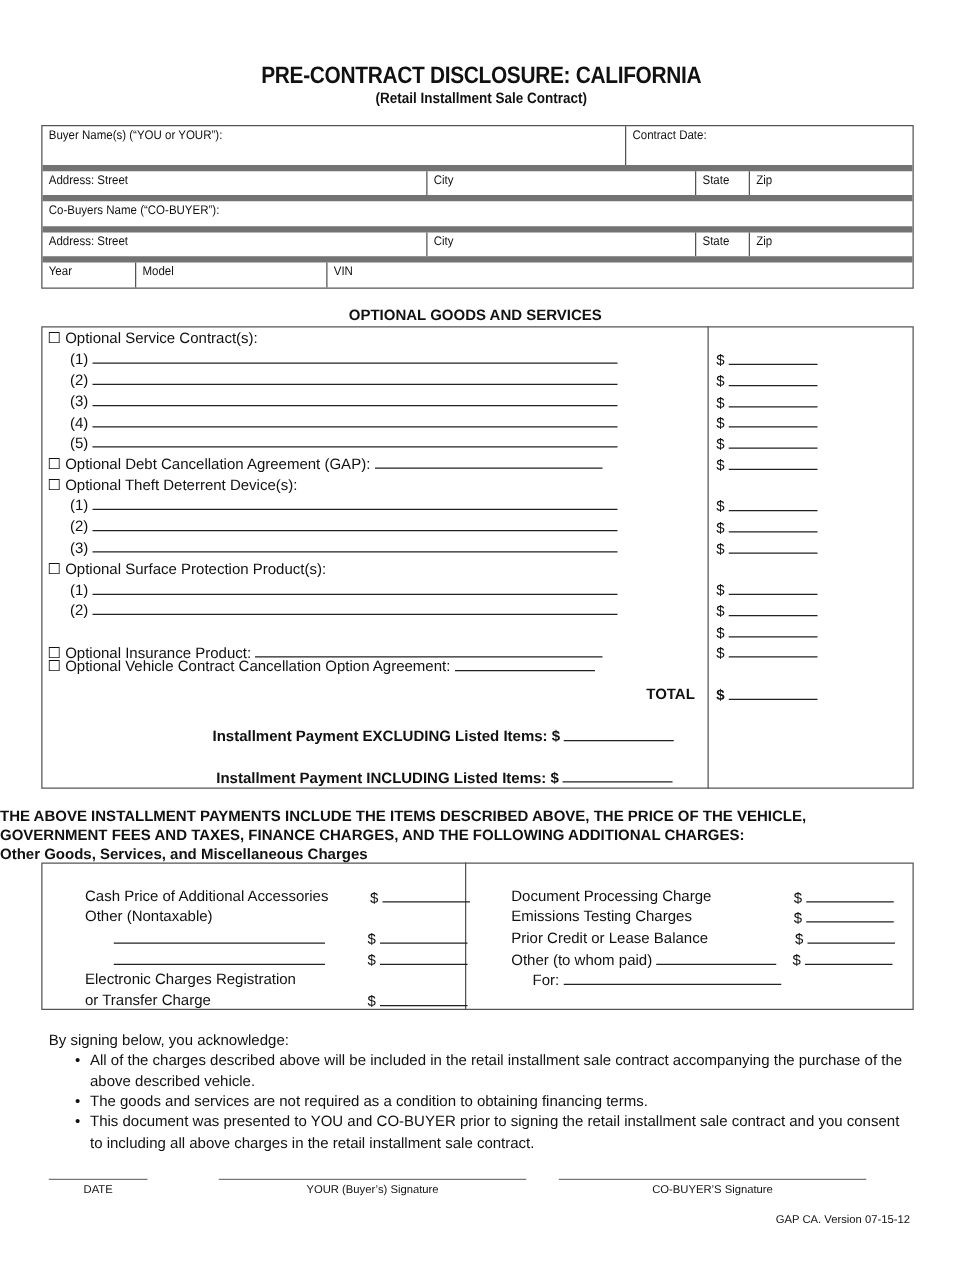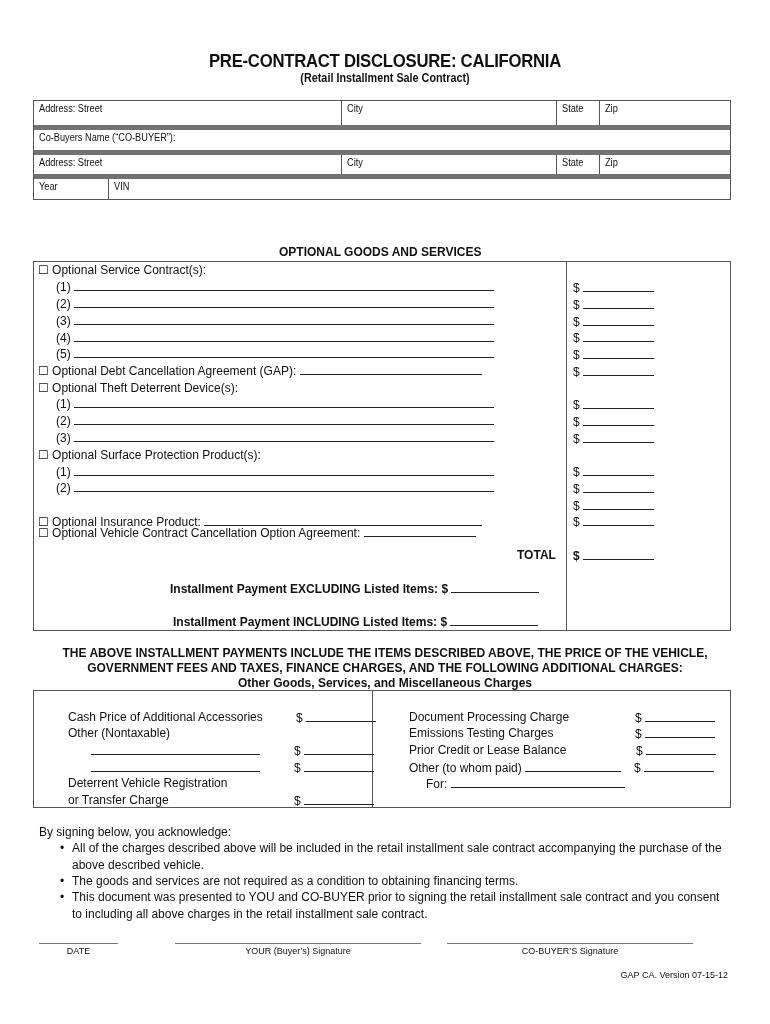--- a/index.html
+++ b/index.html
@@ -23,58 +23,63 @@
 
   
   .opt-box { left: 33px; top: 261px; width: 698px; height: 370px; border: 1px solid #555; }
   .opt-divider { left: 566px; top: 261px; width: 1px; height: 370px; background: #555; }
   .opt-line { left: 38px; font-size: 12px; line-height: 16.8px; white-space: nowrap; }
   .uline { display: inline-block; border-bottom: 1px solid #222; height: 12px; vertical-align: baseline; }
   .dollar { font-size: 12px; white-space: nowrap; }
 
   .bold-line { font-size: 12px; font-weight: bold; white-space: nowrap; text-align: right; }
 
-  .notice { left: 0; width: 770px; text-align: center; font-size: 12px; font-weight: bold; line-height: 16px; }
+  .notice { left: 0; width: 770px; text-align: left; font-size: 12px; font-weight: bold; line-height: 16px; }
 
   .other-box { left: 33px; top: 690px; width: 698px; height: 118px; border: 1px solid #555; }
   .other-divider { left: 372px; top: 690px; width: 1px; height: 118px; background: #555; }
   .ol { font-size: 12px; white-space: nowrap; margin-left: 28px; }
 
   .ack { font-size: 12px; line-height: 16px; }
   .bullet-item { position: absolute; left: 72px; width: 650px; font-size: 12px; line-height: 16.5px; }
   .bullet-dot { position: absolute; left: -12px; top: 0; }
 
   .sig-line { height: 1px; background: #777; }
   .sig-label { font-size: 9px; text-align: center; }
   .version { right: 42px; top: 970px; font-size: 9px; }
 </style>
 </head>
 <body>
 
 <div class="abs title">PRE-CONTRACT DISCLOSURE: CALIFORNIA</div>
 <div class="abs subtitle">(Retail Installment Sale Contract)</div>
 
 <div class="abs info-table">
+  <div class="info-row" style="height:31px;">
+    <div class="cell" style="width:467px;"><span>Buyer Name(s) (“YOU or YOUR”):</span></div>
+    <div class="cell" style="width:230px;"><span>Contract Date:</span></div>
+  </div>
   <div class="info-row" style="height:24px;">
     <div class="cell" style="width:307px;"><span>Address: Street</span></div>
     <div class="cell" style="width:216px;"><span>City</span></div>
     <div class="cell" style="width:43px;"><span>State</span></div>
     <div class="cell" style="width:131px;"><span>Zip</span></div>
   </div>
   <div class="info-row" style="height:25px;">
     <div class="cell" style="width:697px;"><span>Co-Buyers Name (“CO-BUYER”):</span></div>
   </div>
   <div class="info-row" style="height:24px;">
     <div class="cell" style="width:307px;"><span>Address: Street</span></div>
     <div class="cell" style="width:216px;"><span>City</span></div>
     <div class="cell" style="width:43px;"><span>State</span></div>
     <div class="cell" style="width:131px;"><span>Zip</span></div>
   </div>
   <div class="info-row" style="height:25px;">
     <div class="cell" style="width:74px;"><span>Year</span></div>
+    <div class="cell" style="width:153px;"><span>Model</span></div>
     <div class="cell" style="width:283px;"><span>VIN</span></div>
   </div>
 </div>
 
 <div class="abs sec-head" style="left:279px; top:245px;">OPTIONAL GOODS AND SERVICES</div>
 
 <div class="abs opt-box"></div>
 <div class="abs opt-divider"></div>
 
 <div class="abs opt-line" style="top:262px;">
@@ -150,21 +155,21 @@
 <div class="abs other-box"></div>
 <div class="abs other-divider"></div>
 
 <div class="abs ol" style="left:40px; top:710px;">Cash Price of Additional Accessories</div>
 <div class="abs ol" style="left:268px; top:710px;"><span>$</span> <span class="uline" style="width:70px;"></span></div>
 <div class="abs ol" style="left:40px; top:726px;">Other (Nontaxable)</div>
 <div class="abs ol" style="left:63px; top:743px;"><span class="uline" style="width:169px;"></span></div>
 <div class="abs ol" style="left:266px; top:743px;"><span>$</span> <span class="uline" style="width:70px;"></span></div>
 <div class="abs ol" style="left:63px; top:760px;"><span class="uline" style="width:169px;"></span></div>
 <div class="abs ol" style="left:266px; top:760px;"><span>$</span> <span class="uline" style="width:70px;"></span></div>
-<div class="abs ol" style="left:40px; top:776px;">Deterrent Vehicle Registration</div>
+<div class="abs ol" style="left:40px; top:776px;">Electronic Charges Registration</div>
 <div class="abs ol" style="left:40px; top:793px;">or Transfer Charge</div>
 <div class="abs ol" style="left:266px; top:793px;"><span>$</span> <span class="uline" style="width:70px;"></span></div>
 
 <div class="abs ol" style="left:381px; top:710px;">Document Processing Charge</div>
 <div class="abs ol" style="left:607px; top:710px;"><span>$</span> <span class="uline" style="width:70px;"></span></div>
 <div class="abs ol" style="left:381px; top:726px;">Emissions Testing Charges</div>
 <div class="abs ol" style="left:607px; top:726px;"><span>$</span> <span class="uline" style="width:70px;"></span></div>
 <div class="abs ol" style="left:381px; top:743px;">Prior Credit or Lease Balance</div>
 <div class="abs ol" style="left:608px; top:743px;"><span>$</span> <span class="uline" style="width:70px;"></span></div>
 <div class="abs ol" style="left:381px; top:760px;"><span>Other (to whom paid)</span> <span class="uline" style="width:96px;"></span></div>

